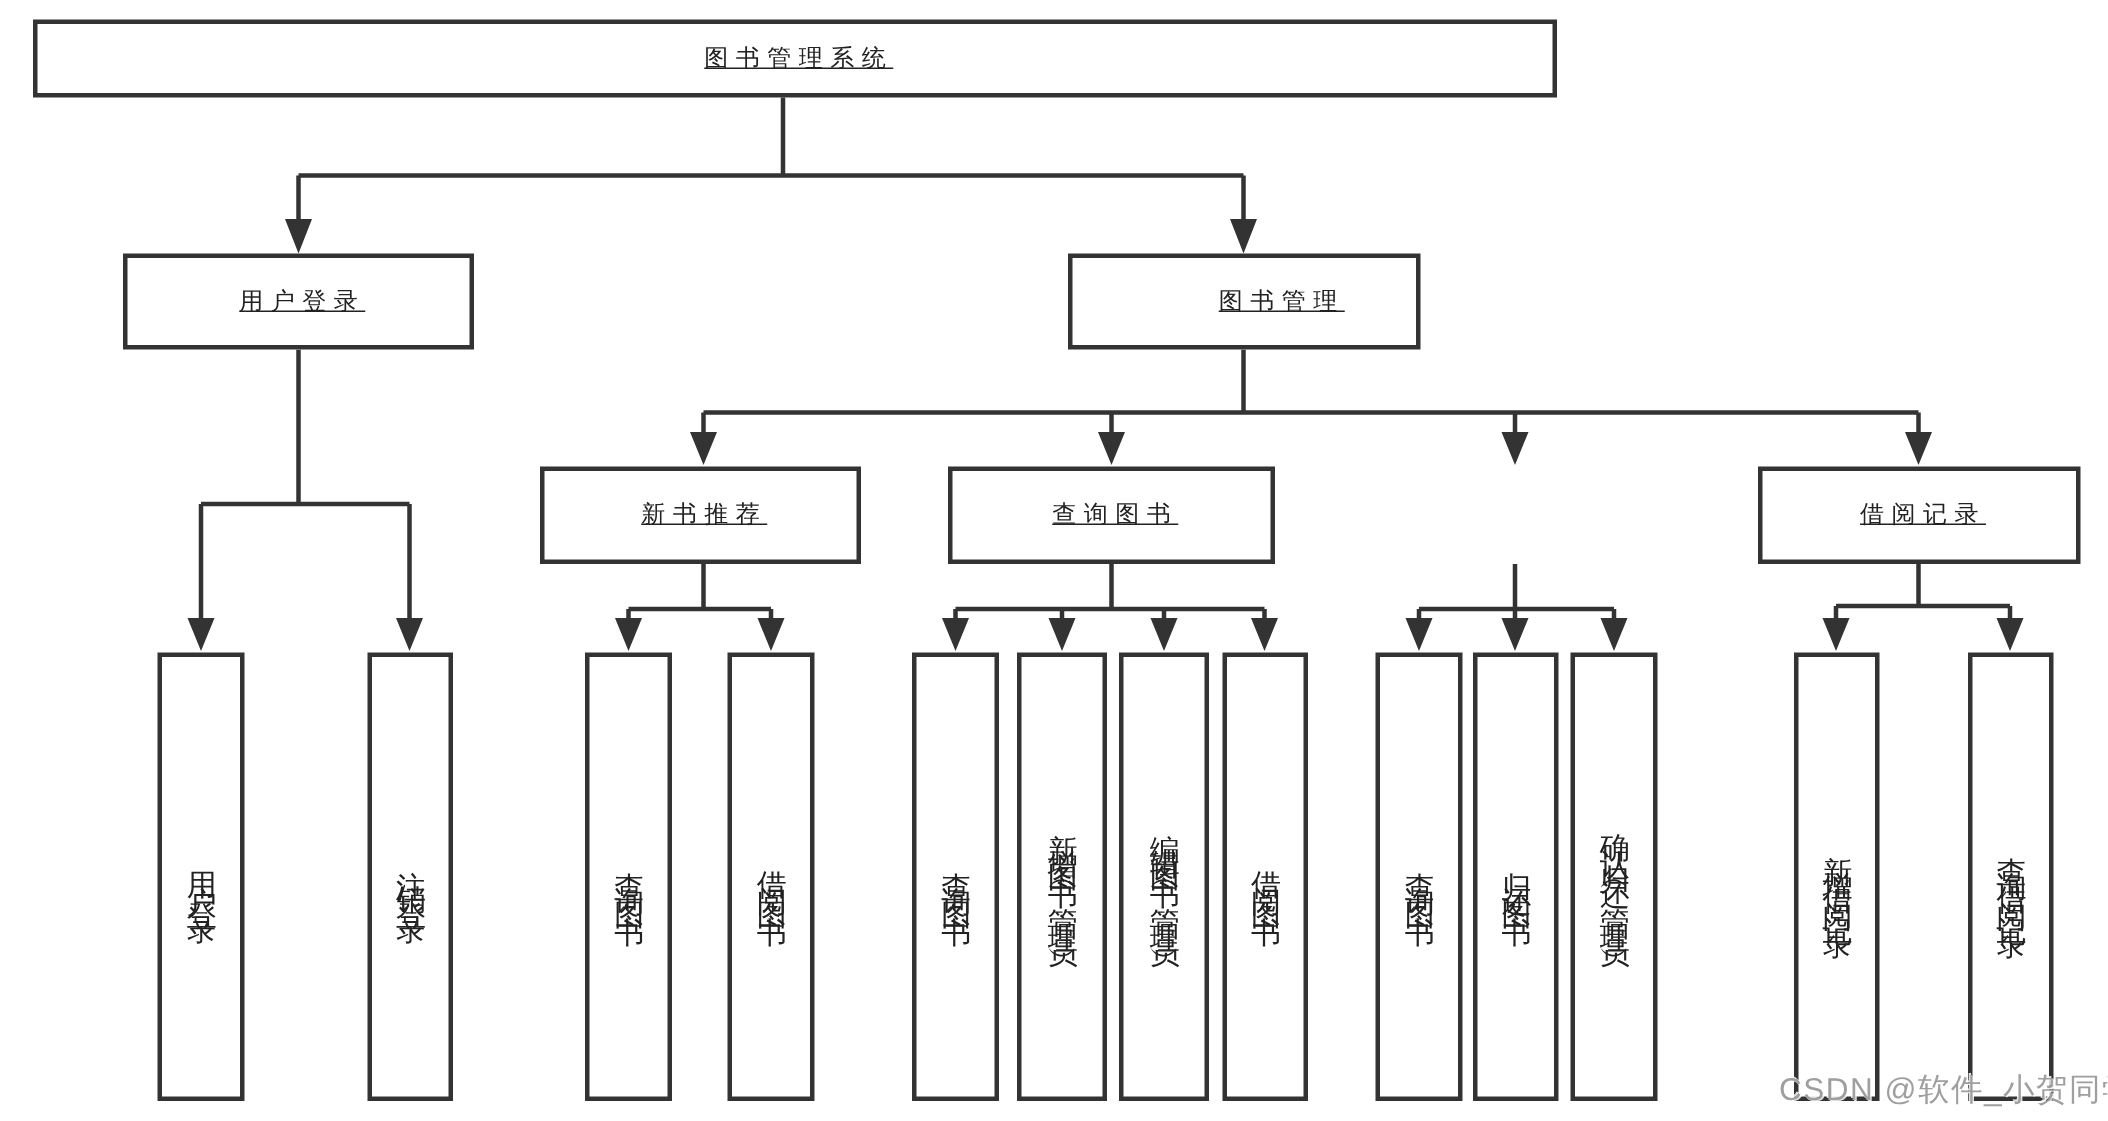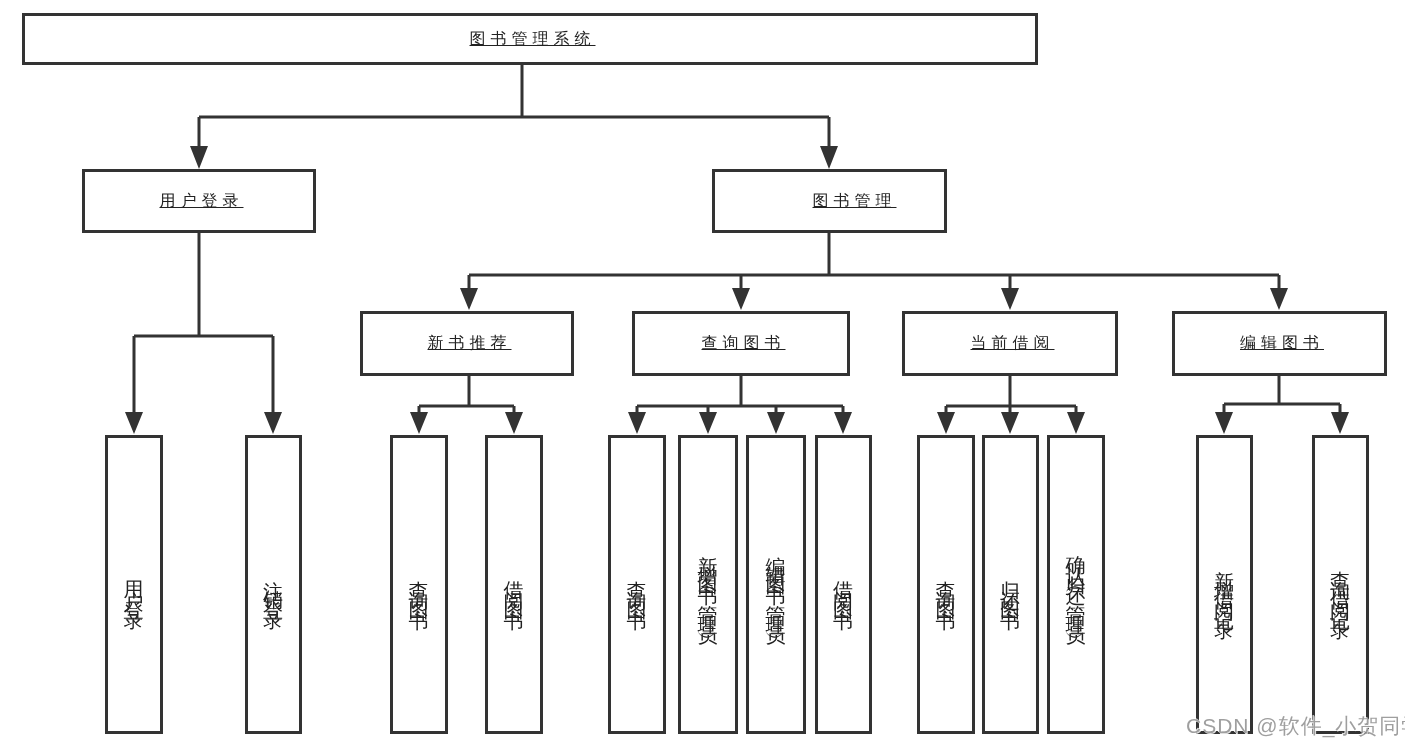--- a/index.html
+++ b/index.html
@@ -74,22 +74,21 @@
     </g>
   </svg>
 
   <div class="node hnode" style="left:22px;top:13px;width:1016px;height:52px;">图书管理系统</div>
 
   <div class="node hnode" style="left:82px;top:169px;width:234px;height:64px;">用户登录</div>
   <div class="node hnode" style="left:712px;top:169px;width:235px;height:64px;padding-left:45px;">图书管理</div>
 
   <div class="node hnode" style="left:360px;top:311px;width:214px;height:65px;">新书推荐</div>
   <div class="node hnode" style="left:632px;top:311px;width:218px;height:65px;">查询图书</div>
-  <div class="node hnode" style="left:902px;top:311px;width:216px;height:65px;">当前借阅</div>
-  <div class="node hnode" style="left:1172px;top:311px;width:215px;height:65px;">编辑图书</div>
+  <div class="node hnode" style="left:1172px;top:311px;width:215px;height:65px;">借阅记录</div>
 
   <div class="node leaf" style="left:105px;top:435px;width:58px;height:299px;">
     <span class="vtext">用户登录</span>
   </div>
   <div class="node leaf" style="left:245px;top:435px;width:57px;height:299px;">
     <span class="vtext">注销登录</span>
   </div>
 
   <div class="node leaf" style="left:390px;top:435px;width:58px;height:299px;">
     <span class="vtext">查询图书</span>

